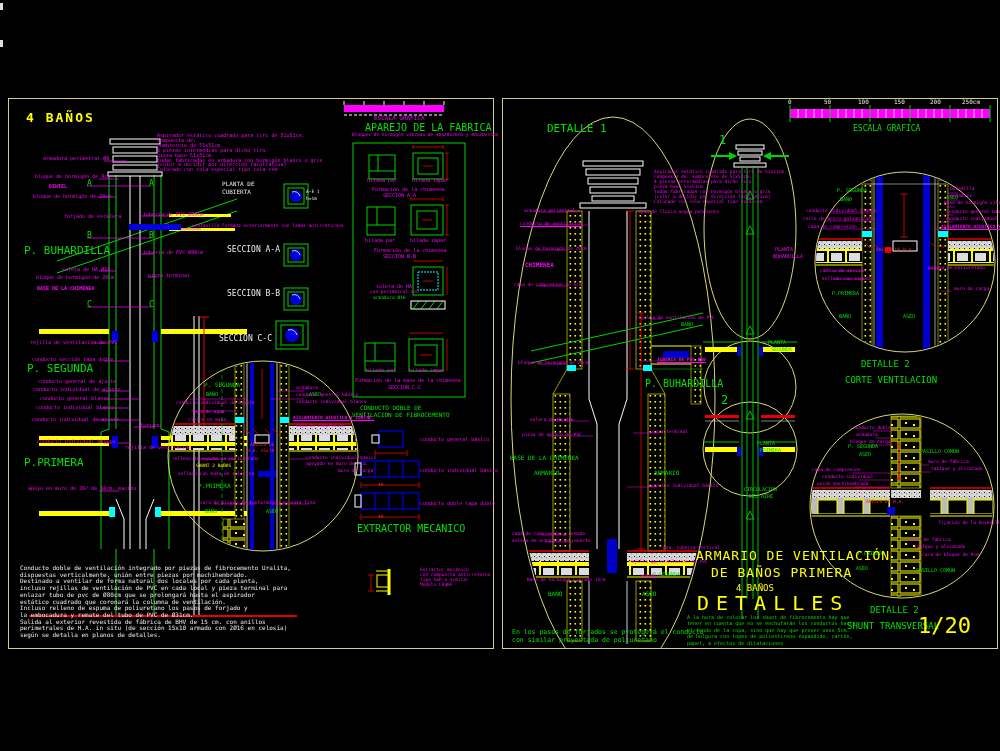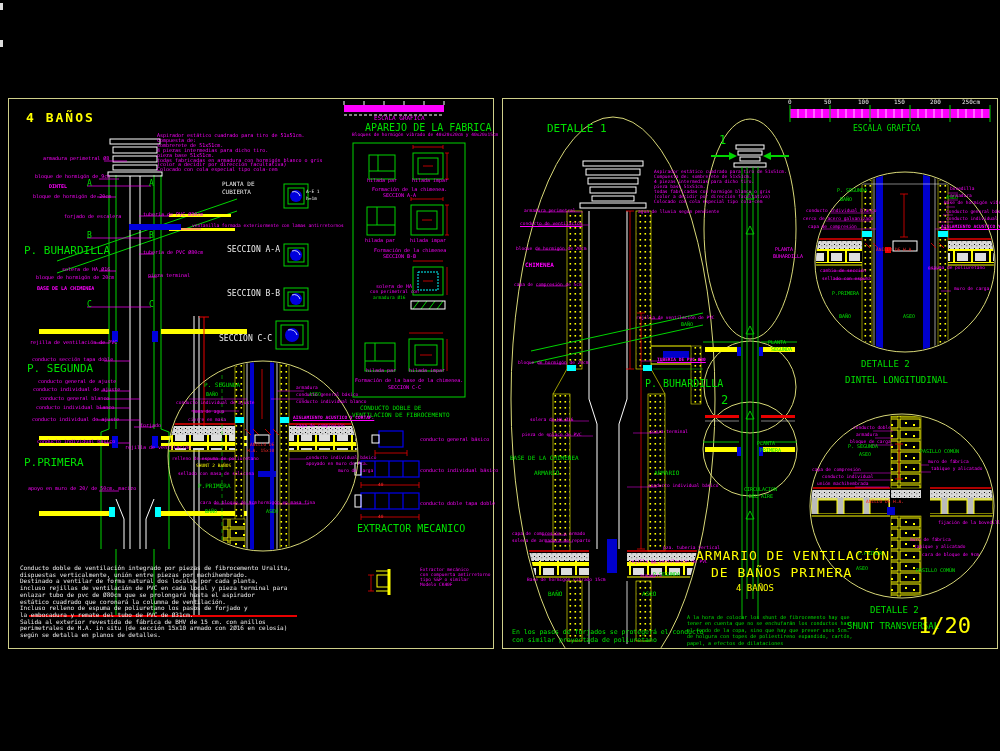--- a/index.html
+++ b/index.html
@@ -560,21 +560,21 @@
   <div class="lb m f4" style="left:944px;top:201px">Base de hormigón vibrado 15cm</div>
   <div class="lb m f4" style="left:946px;top:210px">conducto general básico</div>
   <div class="lb m f4" style="left:946px;top:217px">conducto individual básico</div>
   <div class="lb m f4 u b" style="left:941px;top:225px">AISLAMIENTO ACUSTICO Y CORTAF.</div>
   <div class="lb m f4" style="left:928px;top:266px">espuma de poliuretano</div>
   <div class="lb m f4" style="left:954px;top:287px">muro de carga</div>
   <div class="lb m f4" style="left:820px;top:269px">cambio de sección</div>
   <div class="lb m f4" style="left:822px;top:277px">sellado con espuma</div>
   <div class="lb r f4" style="left:876px;top:248px">ANILLO DE H.A.</div>
   <div class="lb g f9" style="left:861px;top:360px">DETALLE 2</div>
-  <div class="lb g f9" style="left:845px;top:376px">DINTEL LONGITUDINAL</div>
+  <div class="lb g f9" style="left:845px;top:376px">CORTE VENTILACION</div>
 
   <div class="lb g f5" style="left:848px;top:444px">P. SEGUNDA</div>
   <div class="lb g f5" style="left:858px;top:551px">P.PRIMERA</div>
   <div class="lb g f5" style="left:859px;top:452px">ASEO</div>
   <div class="lb g f5" style="left:920px;top:449px">PASILLO COMÚN</div>
   <div class="lb g f5" style="left:856px;top:566px">ASEO</div>
   <div class="lb g f5" style="left:916px;top:568px">PASILLO COMÚN</div>
   <div class="lb m f4" style="left:853px;top:426px">conducto doble</div>
   <div class="lb m f4" style="left:856px;top:433px">armadura</div>
   <div class="lb m f4" style="left:850px;top:440px">bloque de carga</div>
@@ -587,20 +587,21 @@
   <div class="lb m f4" style="left:910px;top:538px">muro de fábrica</div>
   <div class="lb m f4" style="left:914px;top:545px">tabique y alicatado</div>
   <div class="lb m f4" style="left:922px;top:553px">cara de bloque de 9cm</div>
   <div class="lb r f4" style="left:866px;top:500px">ANILLO DE H.A.</div>
   <div class="lb g f9" style="left:870px;top:606px">DETALLE 2</div>
   <div class="lb g f9" style="left:847px;top:622px">SHUNT TRANSVERSAL</div>
 
   <div class="lb y f13" style="left:696px;top:549px;letter-spacing:1px">ARMARIO DE VENTILACIÓN</div>
   <div class="lb y f13" style="left:711px;top:566px;letter-spacing:1px">DE BAÑOS PRIMERA</div>
   <div class="lb y f9" style="left:736px;top:584px">4 BAÑOS</div>
+  <div class="lb y f20 ls6" style="left:697px;top:593px">DETALLES</div>
   <div class="lb y f22" style="left:918px;top:614px">1/20</div>
 
   <div class="lb g f65" style="left:512px;top:629px">En los pasos de forjados se protegerá el conducto</div>
   <div class="lb g f65" style="left:512px;top:637px">con similar proyectada de poliuretano</div>
 
   <div class="lb lines g f5" style="left:687px;top:614px;line-height:6.4px">
     <div>A la hora de colocar los shunt de fibrocemento hay que</div>
     <div>tener en cuenta que no se enchufarán los conductos hasta</div>
     <div>el fondo de la copa, sino que hay que prever unos 5cm.</div>
     <div>de holgura con topes de poliestireno expandido, cartón,</div>

